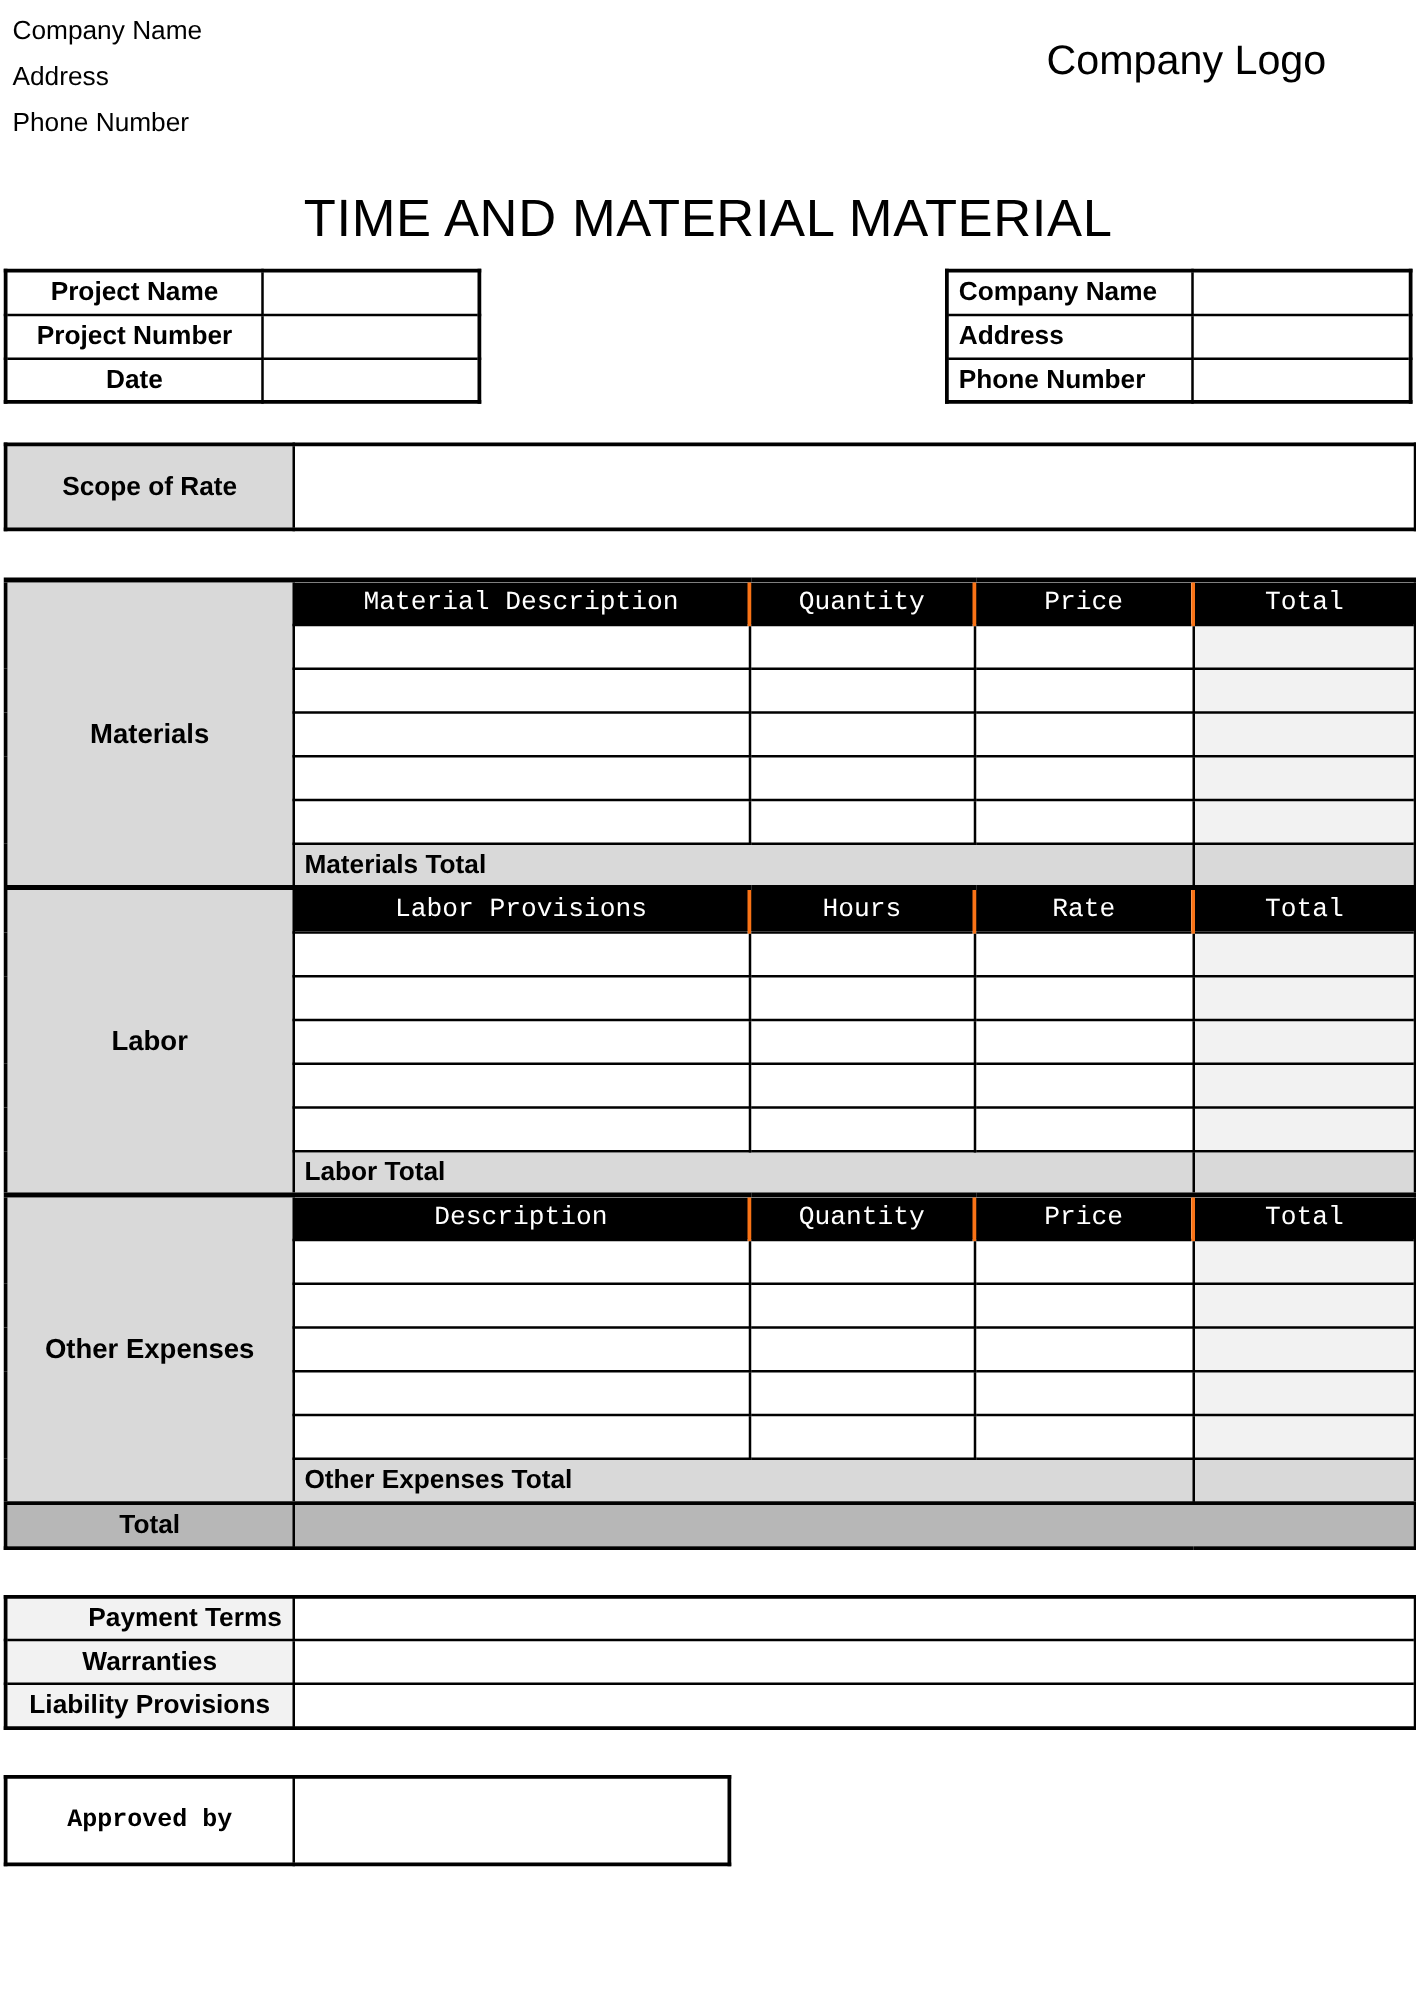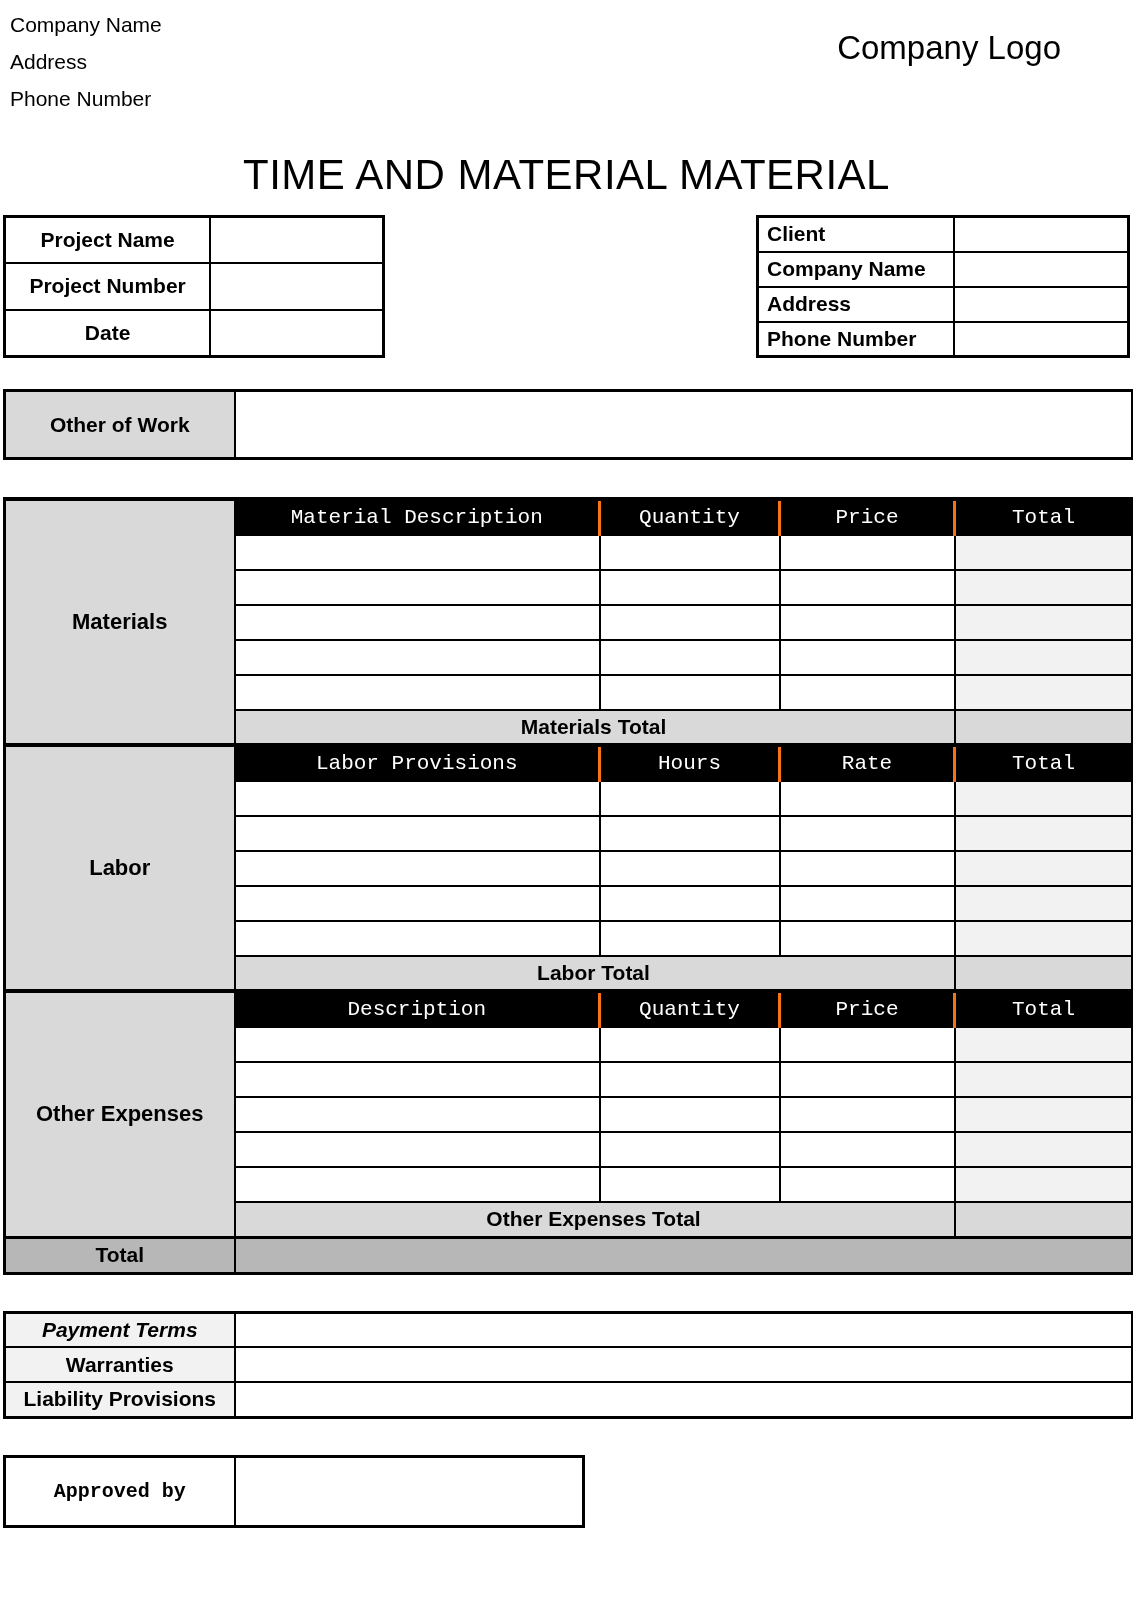--- a/index.html
+++ b/index.html
@@ -64,29 +64,29 @@
   }
   .main-table th.sep{border-left:3px solid #f97316;}
   .section-label{
     background:var(--section-label-bg);
     font-weight:700;text-align:center;font-size:22px;
   }
   .header-row th,.header-row .section-label{border-top:4px solid var(--border);}
   .data-row td{height:35px;background:#fff;}
   .data-row td.total-cell{background:var(--total-col-bg);}
   .section-total-row td{height:35px;background:var(--section-total-bg);}
-  .section-total-label{text-align:center;font-weight:700;padding-right:10px;}
+  .section-total-label{text-align:left;font-weight:700;padding-right:10px;}
   .grand-total-row td{height:36px;background:var(--grand-total-bg);border-top:3px solid var(--border);}
   .grand-total-label{text-align:center;font-weight:700;}
 
   
   .terms-table{margin:36px 3px 0 3px;width:1128px;border:3px solid var(--border);}
   .terms-table td{height:35px;}
   .terms-label{width:230px;background:var(--terms-label-bg);font-weight:700;}
-  .terms-label.align-left{text-align:center;font-style:italic;}
+  .terms-label.align-left{text-align:right;}
   .terms-label.align-center{text-align:center;}
   .terms-value{width:898px;background:#fff;}
 
   
   .approval-table{margin:36px 3px 0 3px;width:579px;border:3px solid var(--border);}
   .approval-table td{height:70px;}
   .approval-label{width:230px;text-align:center;font-weight:700;font-size:20px;font-family:Liberation Mono, monospace;}
   .approval-value{width:349px;}
 </style>
 </head>
@@ -118,44 +118,40 @@
       </tr>
       <tr>
         <td class="label">Date</td>
         <td class="value"></td>
       </tr>
     </tbody>
       </table>
 
     <table class="info-table info-right">
       <tbody>
-          <tr>
-        <td class="label">Client</td>
-        <td class="value"></td>
-      </tr>
       <tr>
         <td class="label">Company Name</td>
         <td class="value"></td>
       </tr>
       <tr>
         <td class="label">Address</td>
         <td class="value"></td>
       </tr>
       <tr>
         <td class="label">Phone Number</td>
         <td class="value"></td>
       </tr>
     </tbody>
       </table>
   </div>
 
   <table class="scope-table">
     <tbody>
         <tr>
-      <td class="scope-label">Other of Work</td>
+      <td class="scope-label">Scope of Rate</td>
       <td class="scope-value"></td>
     </tr>
   </tbody>
     </table>
 
   <table class="main-table">
     <colgroup>
       <col class="c-label">
         <col class="c-desc">
         <col class="c-qty">

